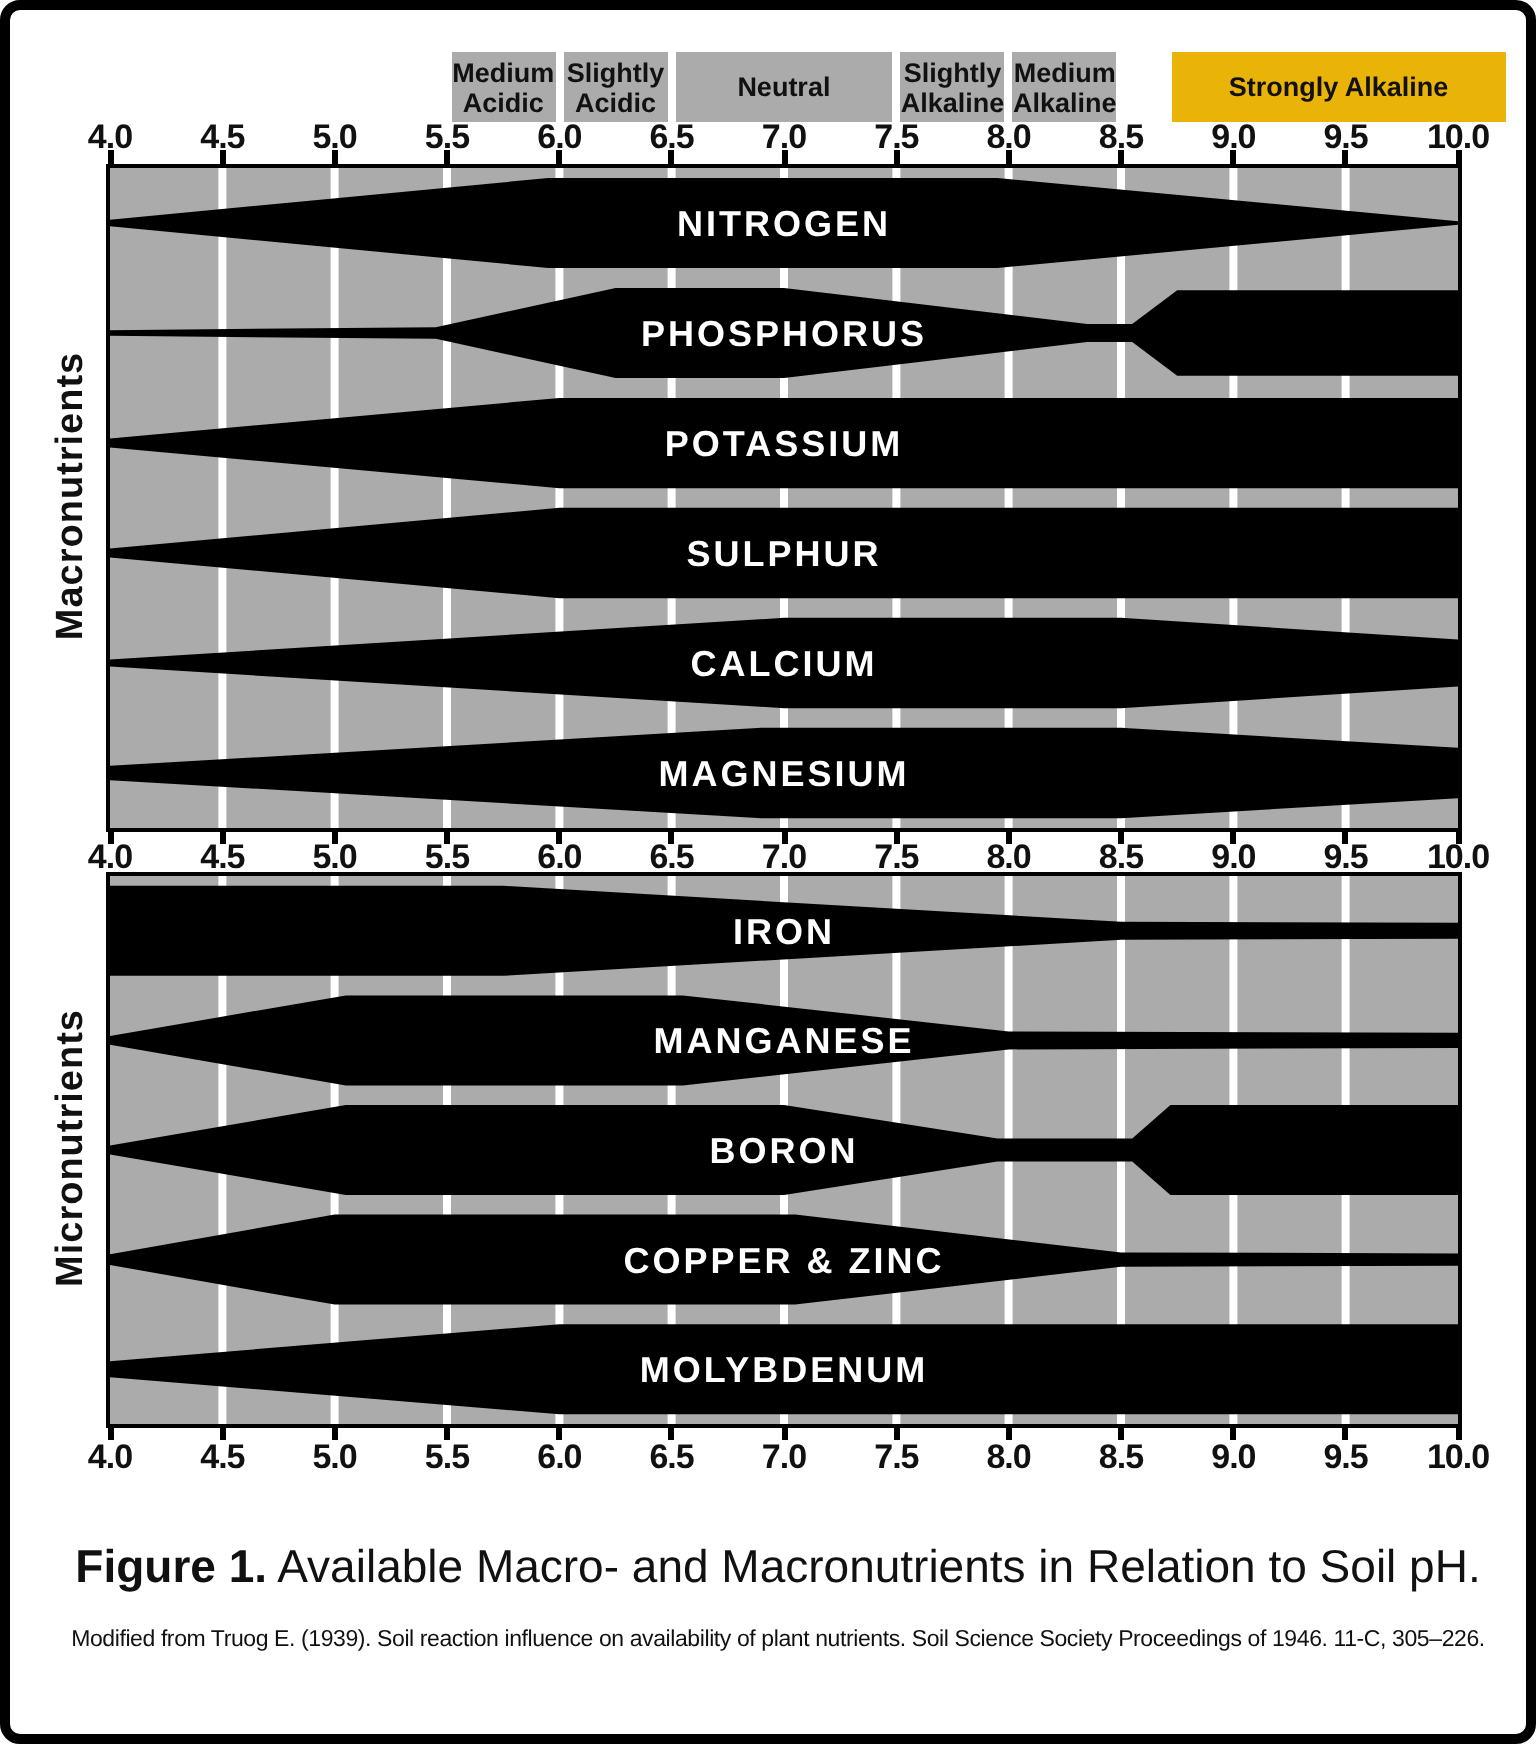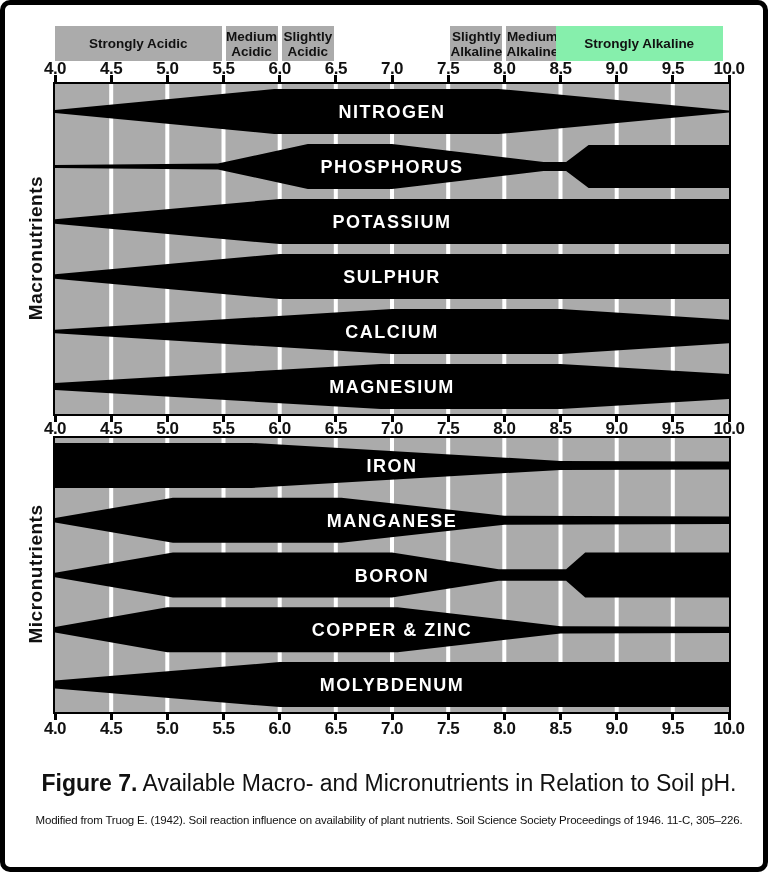--- a/index.html
+++ b/index.html
@@ -70,40 +70,40 @@
     text-align:center;font-size:11.5px;letter-spacing:-0.2px;
   }
   #attribution .attr-italic{}
 </style>
 </head>
 <body>
 
 <div id="figure">
 
   <div id="header-zones">
-      <div class="zone-box" style="background: rgb(171, 171, 171); left: 0px; width: 166.5px;">
-        <div>Strongly Acidic</div>
-      </div>
       <div class="zone-box" style="background: rgb(171, 171, 171); left: 170.5px; width: 52.2px;">
         <div>Medium</div>
         <div>Acidic</div>
       </div>
       <div class="zone-box" style="background: rgb(171, 171, 171); left: 226.7px; width: 52.2px;">
         <div>Slightly</div>
         <div>Acidic</div>
       </div>
+      <div class="zone-box" style="background: rgb(171, 171, 171); left: 282.8px; width: 108.3px;">
+        <div>Neutral</div>
+      </div>
       <div class="zone-box" style="background: rgb(171, 171, 171); left: 395.2px; width: 52.2px;">
         <div>Slightly</div>
         <div>Alkaline</div>
       </div>
       <div class="zone-box" style="background: rgb(171, 171, 171); left: 451.3px; width: 52.2px;">
         <div>Medium</div>
         <div>Alkaline</div>
       </div>
-      <div class="zone-box" style="background: #86efac; left: 501px; width: 166.5px;">
+      <div class="zone-box" style="background: #eab308; left: 531px; width: 166.5px;">
         <div>Strongly Alkaline</div>
       </div>
     </div>
 
   <div id="axis-top" class="axis-row">
       <div class="axis-tick" style="left: -1.5px; background: rgb(0, 0, 0);"></div>
       <div class="axis-num" style="left: -24px;">4.0</div>
       <div class="axis-tick" style="left: 54.7px; background: rgb(0, 0, 0);"></div>
       <div class="axis-num" style="left: 32.2px;">4.5</div>
       <div class="axis-tick" style="left: 110.8px; background: rgb(0, 0, 0);"></div>
@@ -242,20 +242,20 @@
       <div class="axis-num" style="left: 593.8px;">9.5</div>
       <div class="axis-tick" style="left: 672.5px; background: rgb(0, 0, 0);"></div>
       <div class="axis-num" style="left: 650px;">10.0</div>
     </div>
 
   <div id="side-label-macro" class="side-label">Macronutrients</div>
   <div id="side-label-micro" class="side-label">Micronutrients</div>
 
 
   <div id="caption">
-    <span class="cap-bold">Figure 7.</span><span> Available Macro- and Micronutrients in Relation to Soil pH.</span>
+    <span class="cap-bold">Figure 1.</span><span> Available Macro- and Macronutrients in Relation to Soil pH.</span>
   </div>
 
   <div id="attribution">
-    <span>Modified from Truog E. (1942). Soil reaction influence on availability of plant nutrients. </span><span class="attr-italic">Soil Science Society Proceedings of 1946. 11-C</span><span>, 305–226.</span>
+    <span>Modified from Truog E. (1939). Soil reaction influence on availability of plant nutrients. </span><span class="attr-italic">Soil Science Society Proceedings of 1946. 11-C</span><span>, 305–226.</span>
   </div>
 
 </div>
 
 </body></html>

